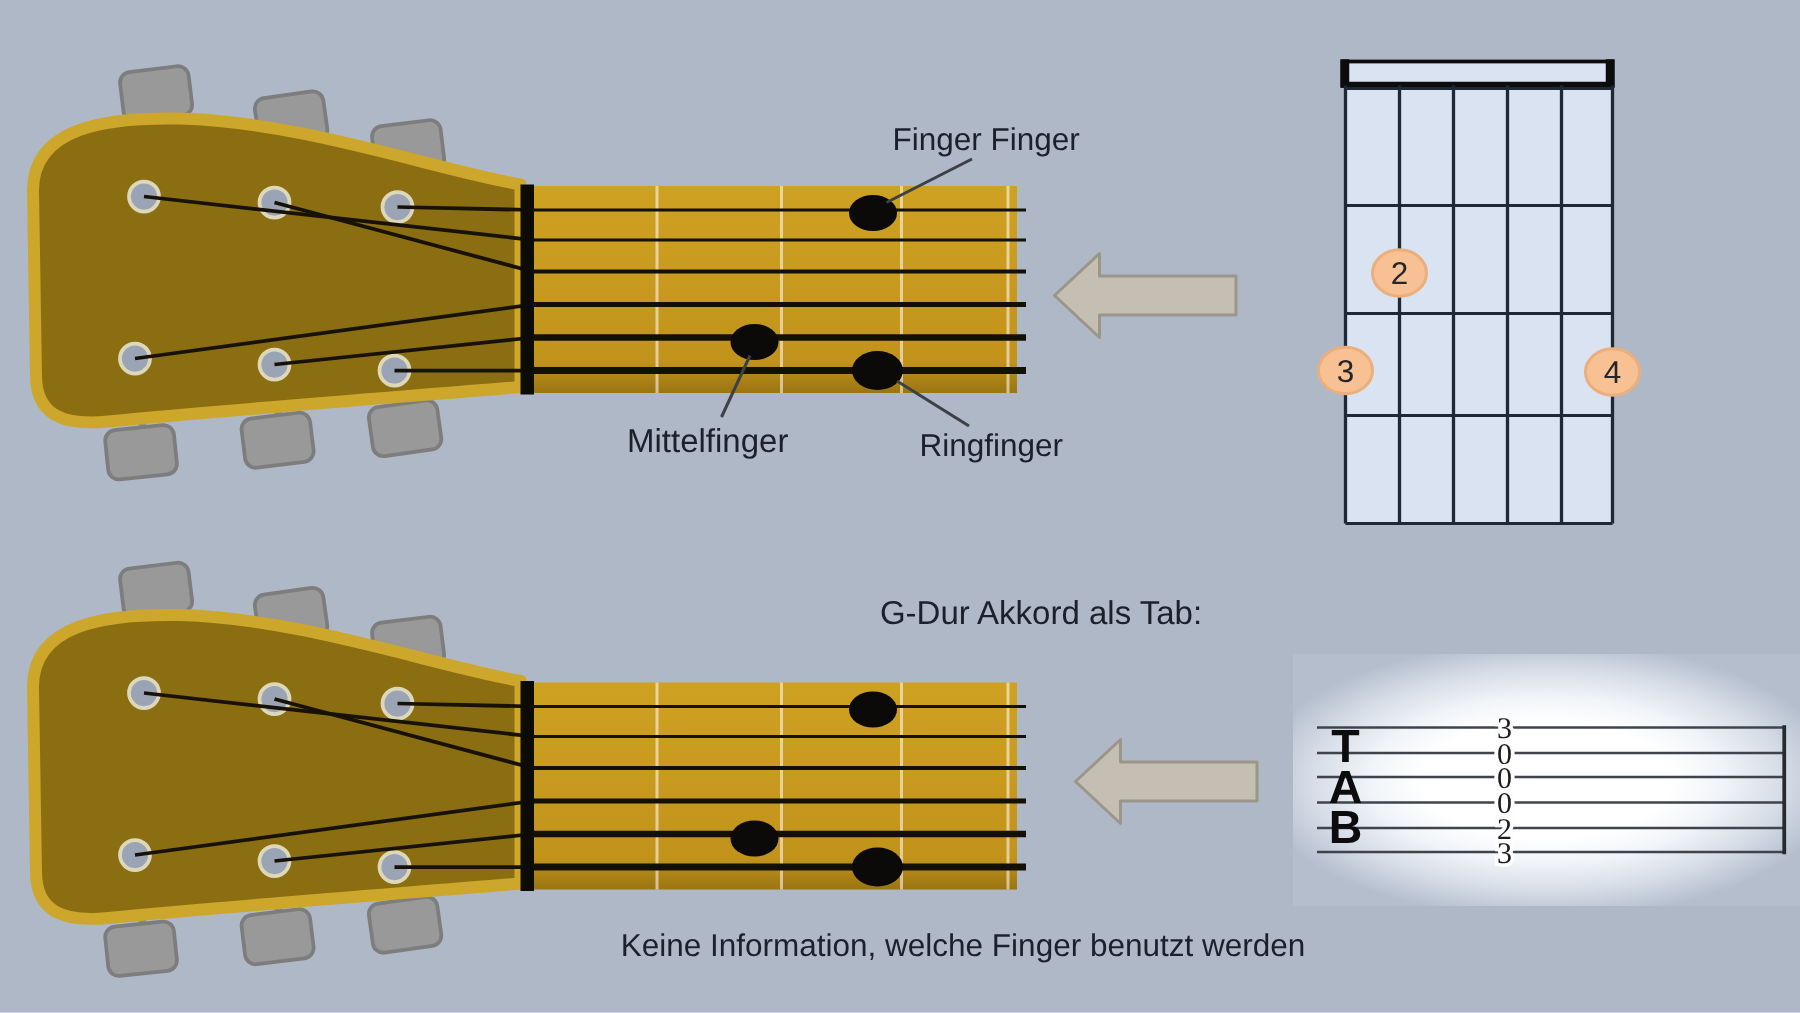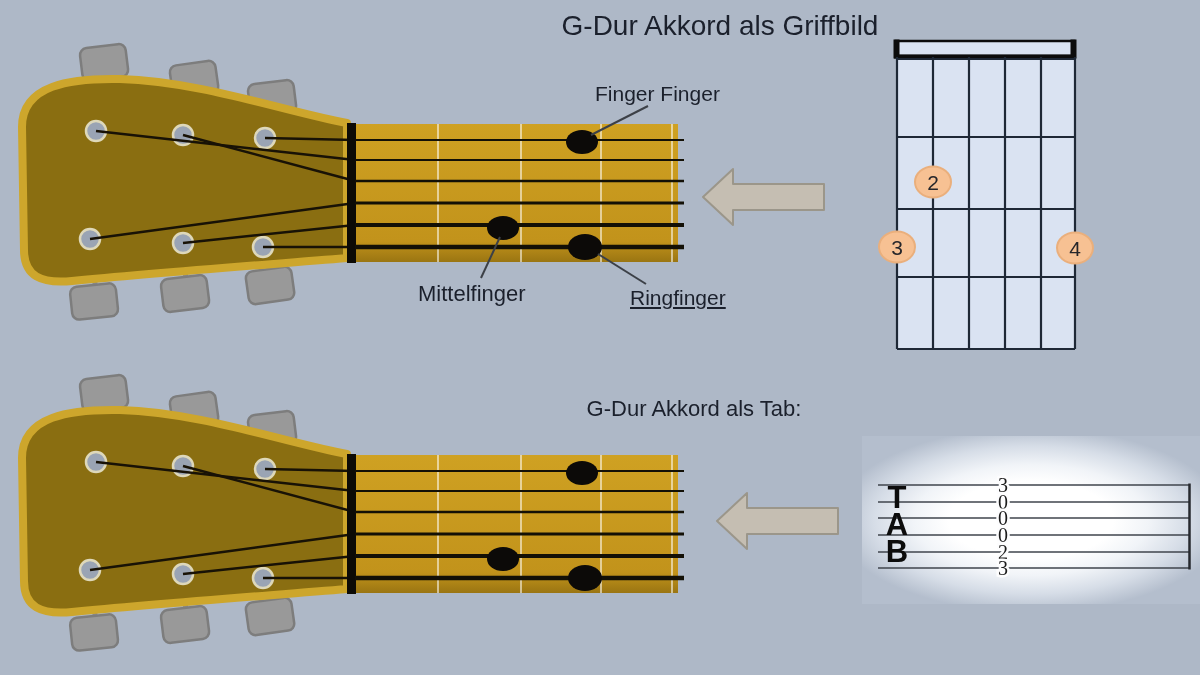--- a/index.html
+++ b/index.html
@@ -10,21 +10,21 @@
     color:#1b202c;
   }
   .abs{position:absolute;}
   .title{position:absolute;text-align:center;white-space:nowrap;}
   .title-top{left:420px;top:10px;width:600px;font-size:28px;}
   .title-bottom{left:444px;top:396px;width:500px;font-size:22px;}
   .footnote{position:absolute;left:392px;top:619px;width:500px;text-align:center;font-size:21px;}
   .finger-label{position:absolute;font-size:21px;white-space:nowrap;}
   .lbl-pinky{left:595px;top:82px;}
   .lbl-middle{left:418px;top:281px;font-size:22px;}
-  .lbl-ring{left:630px;top:286px;text-decoration:underline;}
+  .lbl-ring{left:613px;top:286px;}
   svg{position:absolute;overflow:visible;}
   .glow{
     position:absolute;left:862px;top:436px;width:338px;height:168px;
     background:radial-gradient(ellipse 58% 55% at 50% 50%,
       #ffffff 42%, #f1f4f8 60%, #d6dde7 80%, #b4becd 100%);
   }
   text{user-select:none;}
   .tab-letter{font-family:"Liberation Sans",sans-serif;font-weight:700;font-size:31px;fill:#0c0c0c;}
   .tab-num{font-family:"Liberation Serif",serif;font-size:20px;fill:#1c1c1c;
            paint-order:stroke;stroke:#fdfdfe;stroke-width:5px;}
@@ -104,21 +104,20 @@
 
         <g fill="#0c0a08">
           <ellipse cx="572" cy="127" rx="16" ry="12"></ellipse>
           <ellipse cx="493" cy="213" rx="16" ry="12"></ellipse>
           <ellipse cx="575" cy="232" rx="17" ry="13"></ellipse>
         </g>
       </g>
     </defs>
   </svg>
 
-  <div class="title title-top">G-Dur Akkord als Griffbild</div>
 
   <svg class="abs" style="left:10px;top:15px" width="700" height="330" viewBox="0 0 700 330">
     <use href="#guitar-art"></use>
   </svg>
 
   <svg class="abs" style="left:10px;top:346px" width="700" height="330" viewBox="0 0 700 330">
     <use href="#guitar-art"></use>
   </svg>
 
   <div class="finger-label lbl-pinky">Finger Finger</div>
@@ -203,14 +202,15 @@
     <g>
       <text class="tab-num" x="133" y="22" text-anchor="middle">3</text>
       <text class="tab-num" x="133" y="39" text-anchor="middle">0</text>
       <text class="tab-num" x="133" y="55" text-anchor="middle">0</text>
       <text class="tab-num" x="133" y="72" text-anchor="middle">0</text>
       <text class="tab-num" x="133" y="89" text-anchor="middle">2</text>
       <text class="tab-num" x="133" y="105" text-anchor="middle">3</text>
     </g>
   </svg>
 
+  <div class="footnote">Keine Information, welche Finger benutzt werden</div>
 
 </div>
 
 </body></html>

